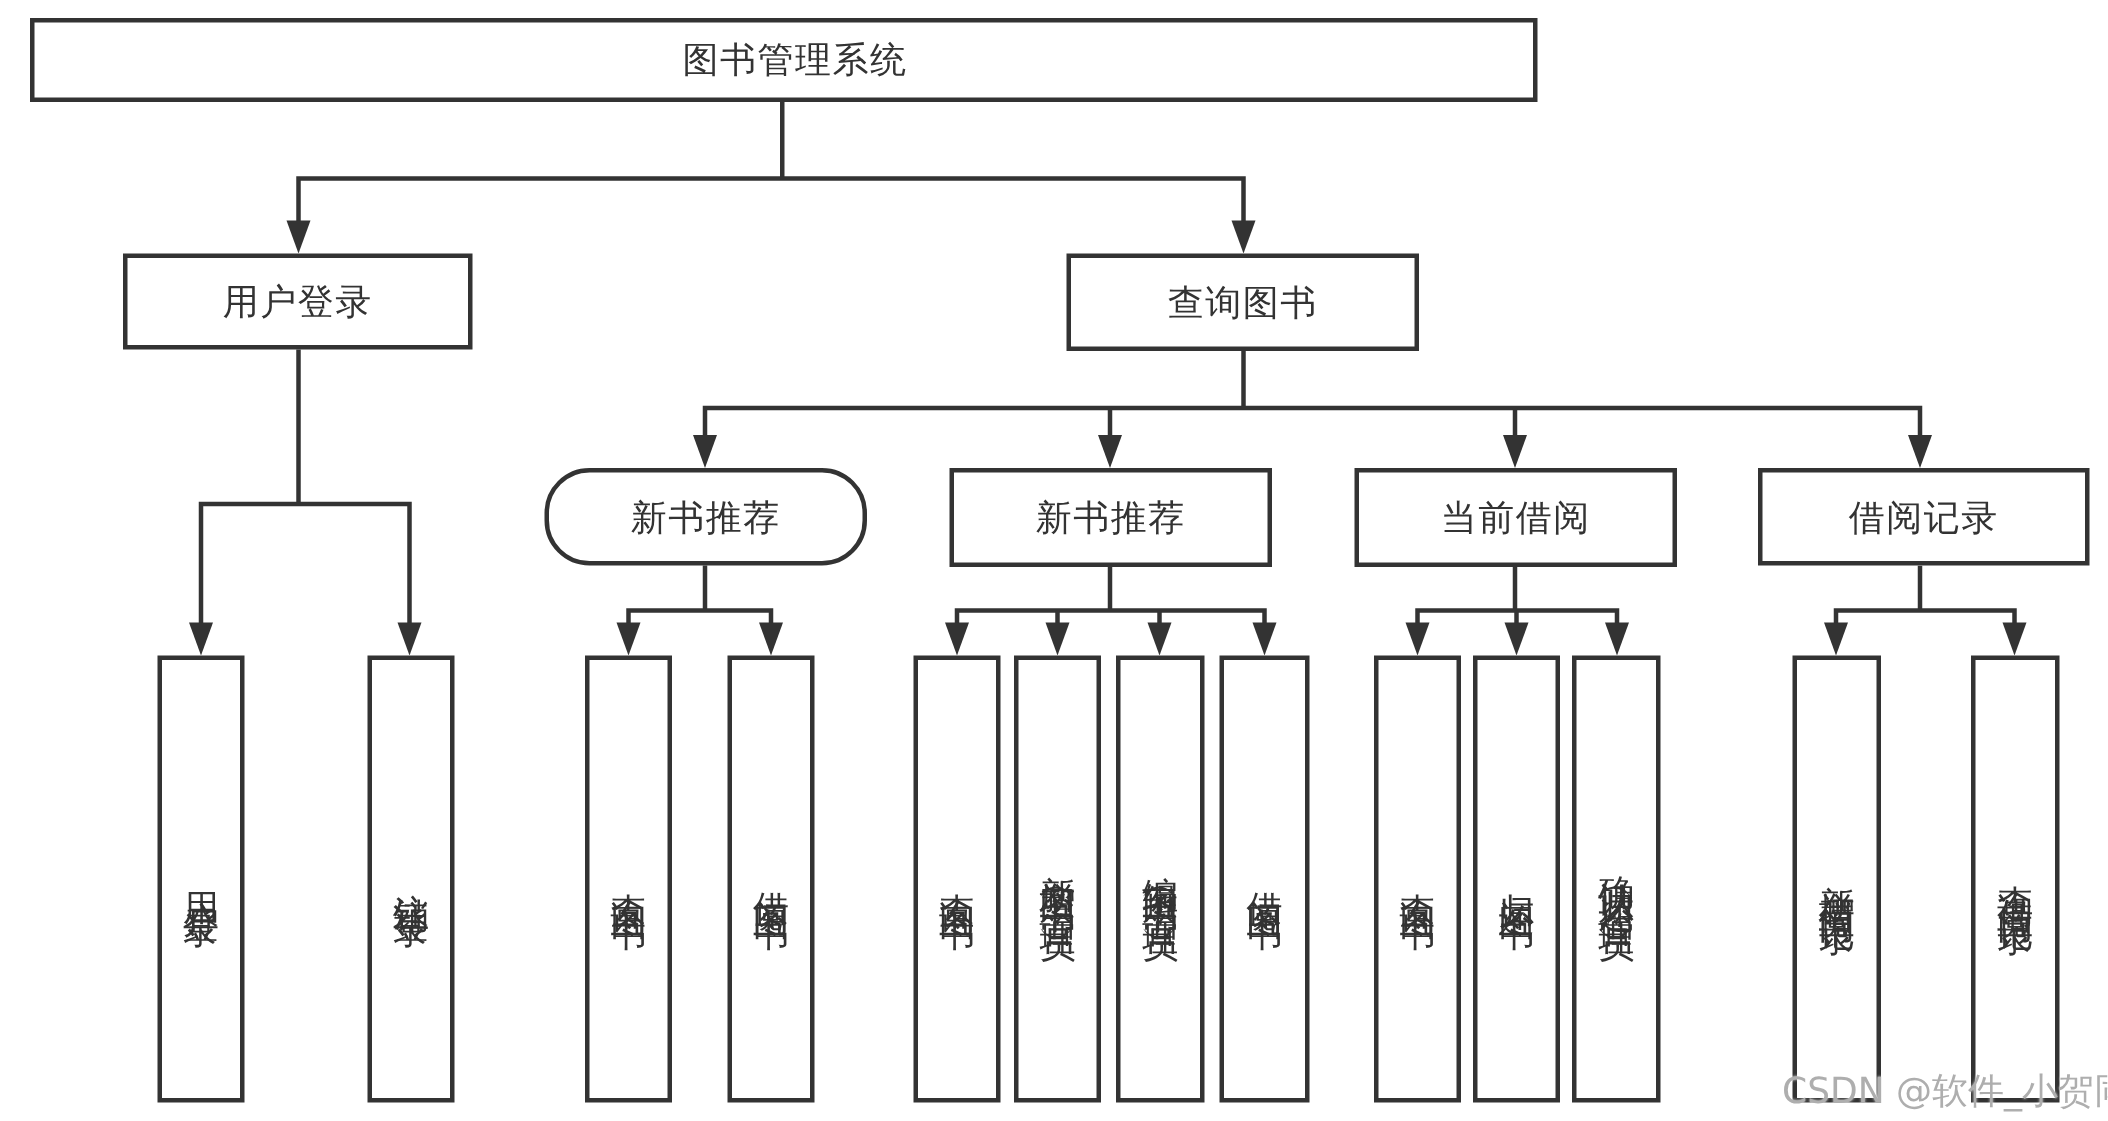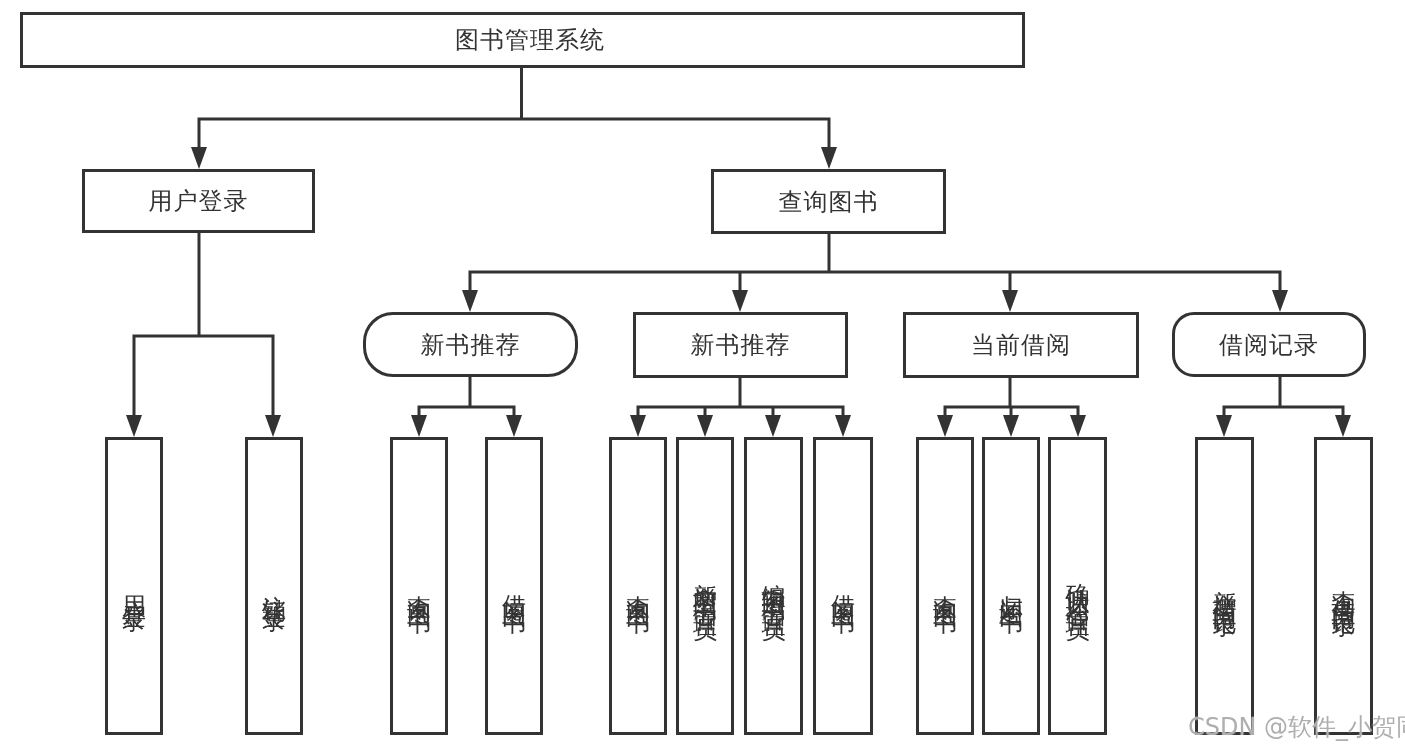--- a/index.html
+++ b/index.html
@@ -118,22 +118,22 @@
     </g>
   </svg>
 
   <div class="node" style="left:20px; top:12px; width:1005px; height:56px;padding-left:15px;">图书管理系统</div>
 
   <div class="node" style="left:82px; top:169px; width:233px; height:64px;">用户登录</div>
   <div class="node" style="left:711px; top:169px; width:235px; height:65px;">查询图书</div>
 
   <div class="node" style="left:363px; top:312px; width:215px; height:65px;border-radius:30px;">新书推荐</div>
   <div class="node" style="left:633px; top:312px; width:215px; height:66px;">新书推荐</div>
-  <div class="node" style="left:903px; top:312px; width:236px; height:66px;">当前借阅</div>
-  <div class="node" style="left:1172px; top:312px; width:194px; height:65px;border-radius:22px;">借阅记录</div>
+  <div class="node" style="left:903px; top:312px; width:215px; height:66px;">当前借阅</div>
+  <div class="node" style="left:1172px; top:312px; width:221px; height:65px;">借阅记录</div>
 
   <div class="node v" style="left:105px; top:437px; width:58px; height:298px;">用户登录</div>
   <div class="node v" style="left:245px; top:437px; width:58px; height:298px;">注销登录</div>
 
   <div class="node v" style="left:390px; top:437px; width:58px; height:298px;">查询图书</div>
   <div class="node v" style="left:485px; top:437px; width:58px; height:298px;">借阅图书</div>
 
   <div class="node v" style="left:609px; top:437px; width:58px; height:298px;">查询图书</div>
   <div class="node v" style="left:676px; top:437px; width:58px; height:298px;">新增图书（管理员）</div>
   <div class="node v" style="left:744px; top:437px; width:59px; height:298px;">编辑图书（管理员）</div>

